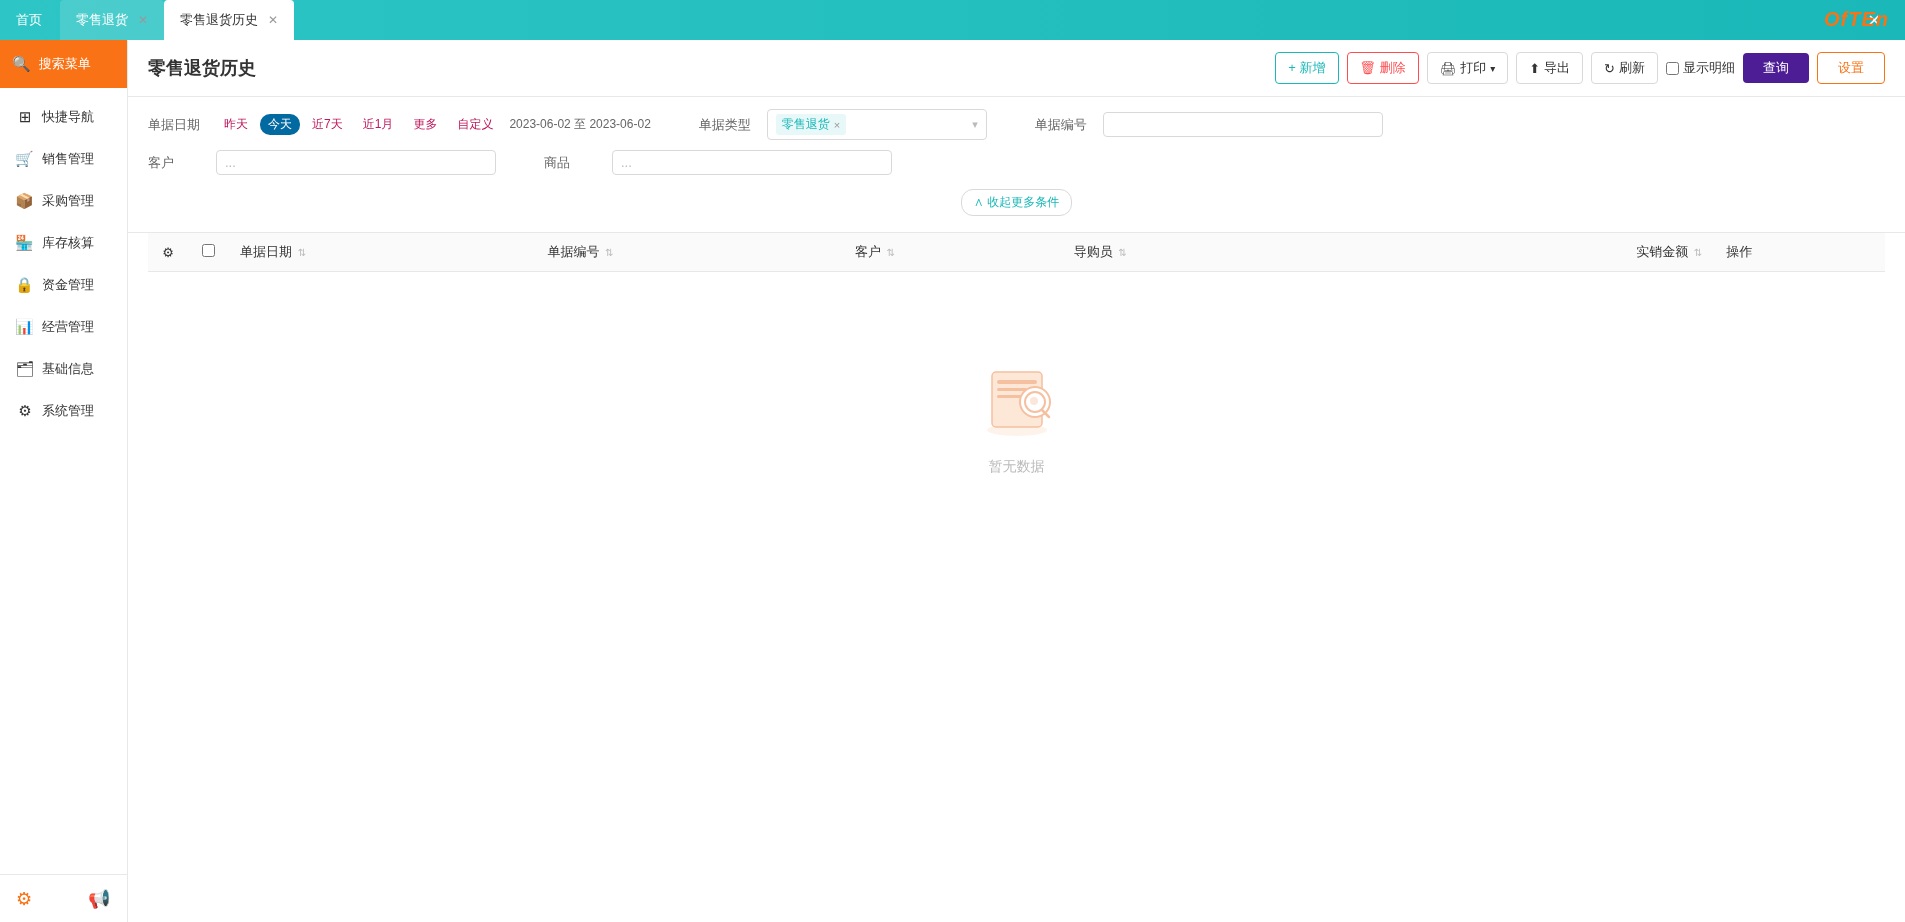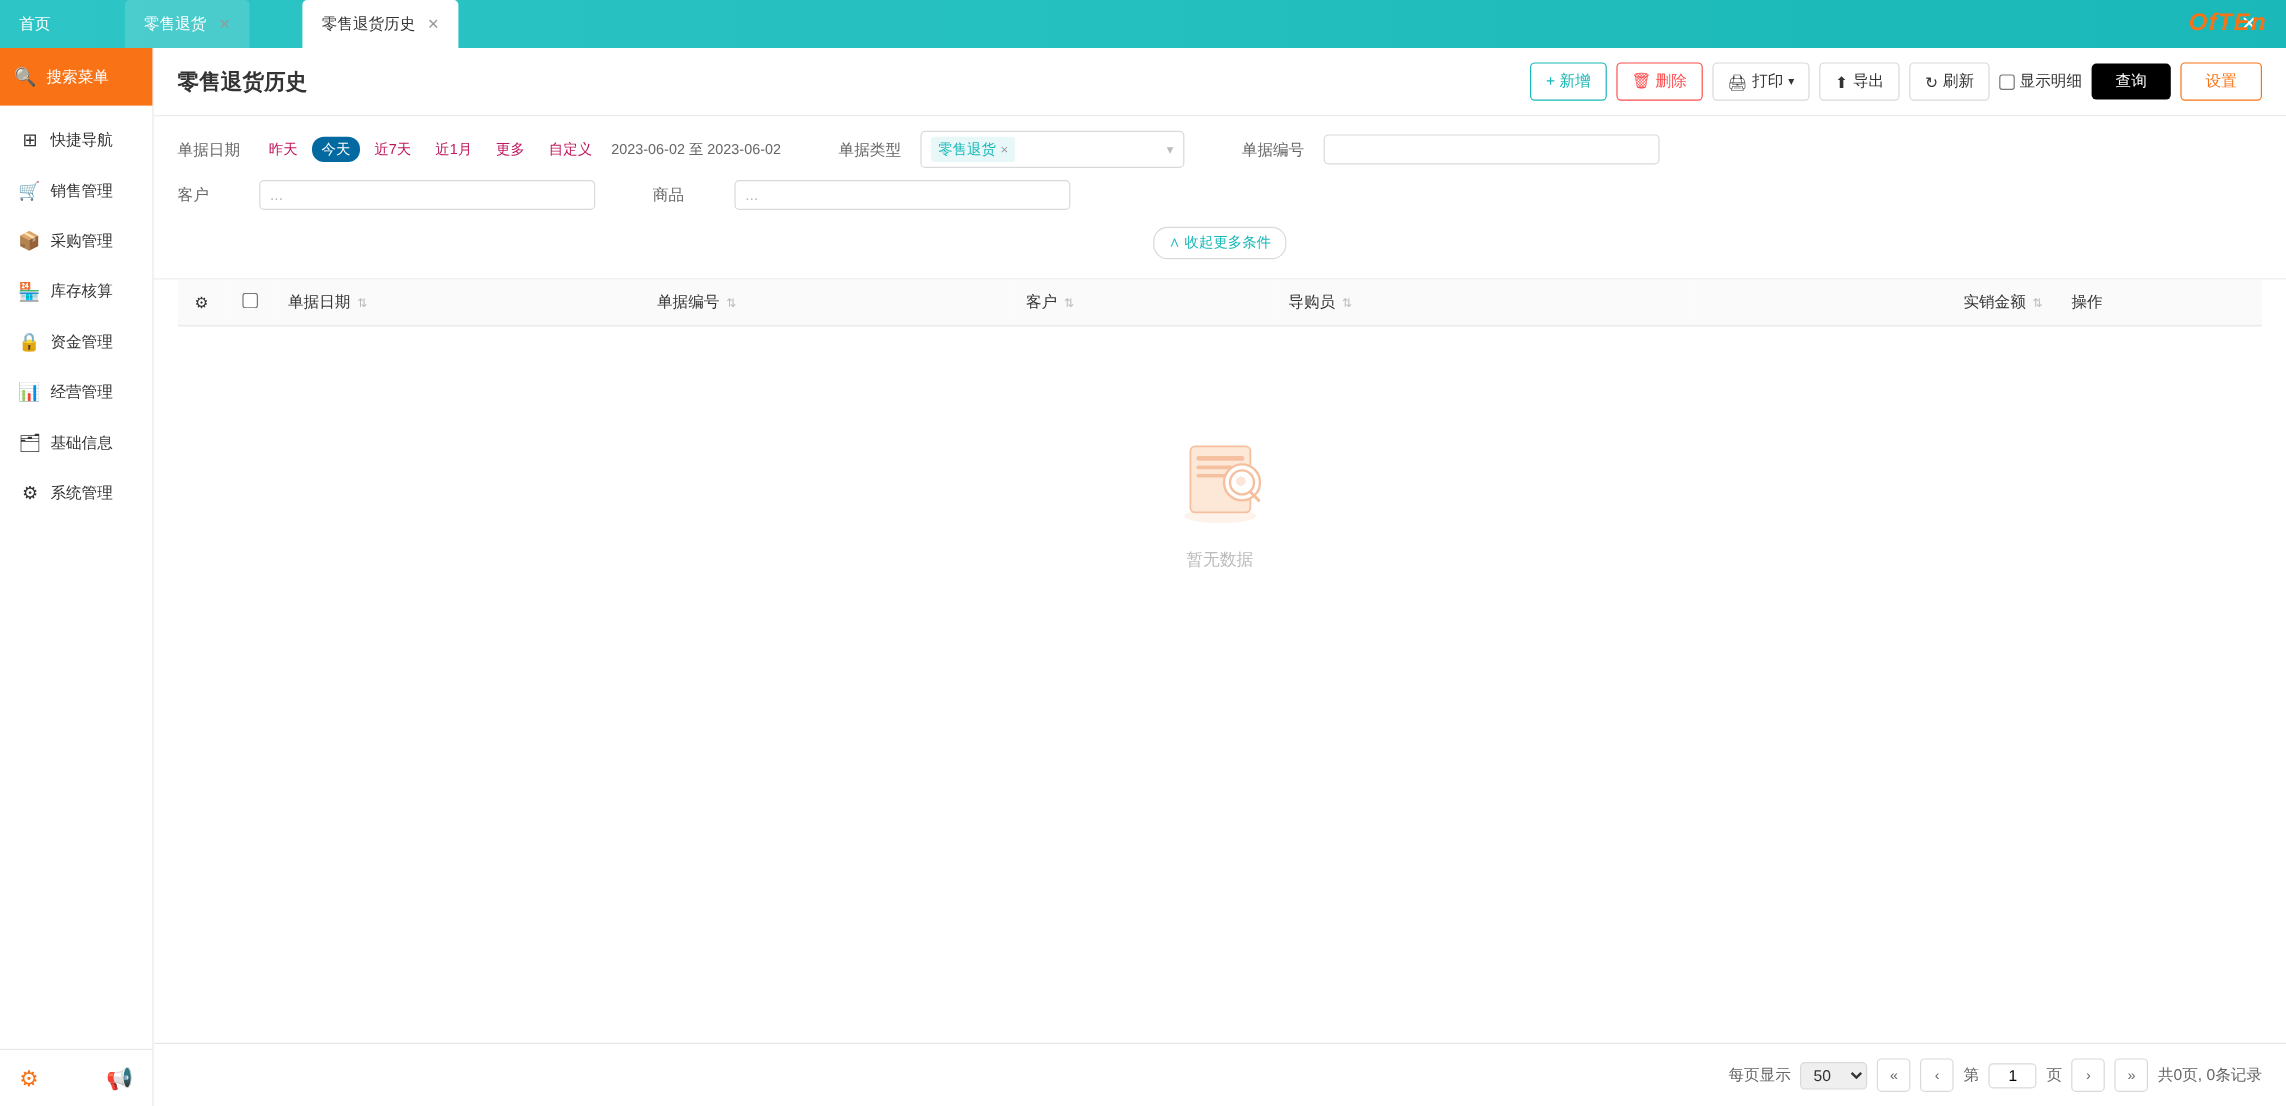--- a/index.html
+++ b/index.html
@@ -11,21 +11,20 @@
       background: linear-gradient(90deg, #2dc5c5 0%, #1ab8b8 100%);
       display: flex;
       align-items: center;
       padding: 0;
       flex-shrink: 0;
     }
     .top-bar-left {
       display: flex;
       align-items: flex-end;
       flex: 1;
-      gap: 44px;
     }
     .tab-item {
       height: 40px;
       padding: 0 16px;
       display: flex;
       align-items: center;
       cursor: pointer;
       color: #fff;
       font-size: 13px;
       gap: 6px;
@@ -173,21 +172,21 @@
     }
     .action-btn.new {
       color: #1ab8b8;
       border-color: #1ab8b8;
     }
     .action-btn.delete {
       color: #ff4d4f;
       border-color: #ff4d4f;
     }
     .query-btn {
-      background: #000000;
+      background: #4c1d95;
       color: #fff;
       border: none;
       padding: 6px 20px;
       border-radius: 4px;
       cursor: pointer;
       font-size: 13px;
     }
     .settings-btn {
       background: #fff;
       color: #f97316;
@@ -612,32 +611,15 @@
             <circle cx="68" cy="50" r="15" fill="#fff" stroke="#f5c0a0" stroke-width="2"></circle>
             <circle cx="68" cy="50" r="10" fill="none" stroke="#f5c0a0" stroke-width="2"></circle>
             <line x1="75" y1="58" x2="82" y2="65" stroke="#f5c0a0" stroke-width="2.5" stroke-linecap="round"></line>
             <circle cx="67" cy="49" r="4" fill="#f5c0a0" opacity="0.4"></circle>
           </svg>
           <span class="empty-text">暂无数据</span>
         </div>
       </div>
     </div>
 
-    <div class="pagination-bar">
-      <span>每页显示</span>
-      <select class="page-size-select">
-        <option value="50">50</option>
-        <option value="10">10</option>
-        <option value="20">20</option>
-        <option value="100">100</option>
-      </select>
-      <div class="page-btn">«</div>
-      <div class="page-btn">‹</div>
-      <span>第</span>
-      <input class="page-input" type="text" value="1" style="">
-      <span>页</span>
-      <div class="page-btn">›</div>
-      <div class="page-btn">»</div>
-      <span>共0页, 0条记录</span>
-    </div>
 
   </div>
 </div>
 
 </body></html>

